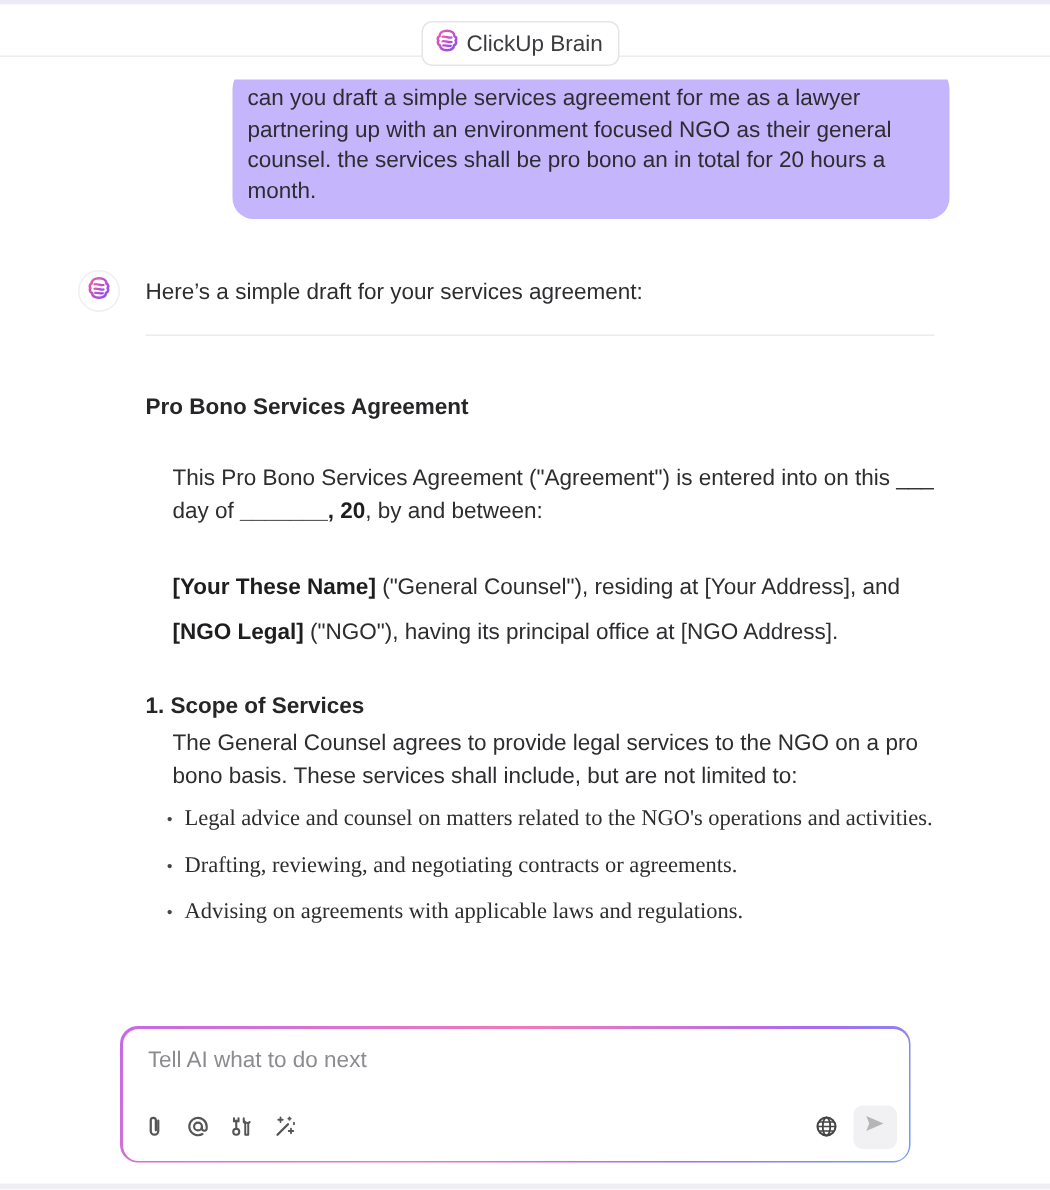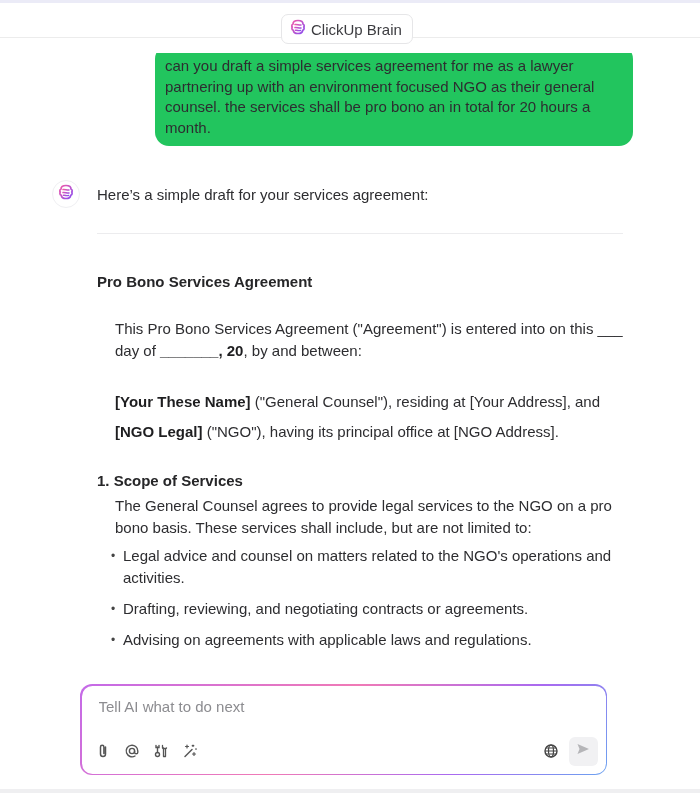--- a/index.html
+++ b/index.html
@@ -6,35 +6,35 @@
   html, body { width: 700px; height: 793px; overflow: hidden; background: #ffffff; }
   body { font-family: "Liberation Sans", sans-serif; color: #2a2a2e; position: relative; }
 
   .top-strip { position: absolute; left: 0; top: 0; width: 700px; height: 3px; background: #ebebf7; }
   .header { position: absolute; left: 0; top: 3px; width: 700px; height: 35px; background: #fff; border-bottom: 1px solid #ececec; }
   .brand-pill { position: absolute; left: 281px; top: 11px; height: 30px; padding: 0 10px 0 8px; border: 1px solid #e6e6e8; border-radius: 7px; display: flex; align-items: center; gap: 5px; background: #fff; }
   .brand-pill .label { font-size: 15px; color: #3c3c40; }
 
   .content { position: absolute; left: 0; top: 53px; width: 700px; height: 630px; overflow: hidden; }
 
-  .user-bubble { position: absolute; left: 155px; top: -8px; width: 478px; height: 101px; background: #22c55e; border-radius: 14px; padding: 11px 10px 0 10px; }
+  .user-bubble { position: absolute; left: 155px; top: -8px; width: 478px; height: 101px; background: #c4b5fd; border-radius: 14px; padding: 11px 10px 0 10px; }
   .user-bubble p { font-size: 15px; line-height: 20.5px; color: #2d2d30; }
 
   .ai-avatar { position: absolute; left: 52px; top: 127px; width: 28px; height: 28px; border: 1px solid #efeff2; border-radius: 50%; background: #fff; display: flex; align-items: center; justify-content: center; }
 
   .ai-body { position: absolute; left: 97px; top: 132px; width: 526px; }
-  .ai-intro { font-size: 15px; line-height: 20px; color: #2d2d30; padding-bottom: 28px; border-bottom: 1px solid #ececee; }
+  .ai-intro { font-size: 15px; line-height: 20px; color: #2d2d30; padding-bottom: 18px; border-bottom: 1px solid #ececee; }
   .doc-title { margin-top: 39px; font-size: 15px; font-weight: bold; color: #262628; }
   .para { font-size: 15px; line-height: 22px; color: #2d2d30; margin-left: 18px; }
   .p-intro { margin-top: 28px; }
   .p-party1 { margin-top: 29px; }
   .p-party2 { margin-top: 8px; }
   .sec-head { margin-top: 29px; font-size: 15px; font-weight: bold; color: #262628; }
   .p-scope { margin-top: 6px; }
-  ul.bullets { list-style: none; margin-top: 6px; }
+  ul.bullets { list-style: none; margin-top: 6px; font-family: Liberation Serif, serif; }
   ul.bullets li { position: relative; padding-left: 26px; font-size: 15px; line-height: 22px; color: #2d2d30; margin-bottom: 9px; }
   ul.bullets li::before { content: "•"; position: absolute; left: 14px; top: 0; font-size: 12px; color: #444; }
   b { font-weight: bold; color: #1e1e20; }
 
   .composer-wrap { position: absolute; left: 80px; top: 684px; width: 527px; height: 91px; border-radius: 12px; padding: 1.5px;
     background: linear-gradient(135deg, #c46ae8 0%, #f07ab6 45%, #a96af0 75%, #6ba2f0 100%); }
   .composer { width: 100%; height: 100%; background: #fff; border-radius: 10.5px; position: relative; }
   .composer input { position: absolute; left: 17px; top: 12px; width: 480px; border: none; outline: none; font-family: "Liberation Sans", sans-serif; font-size: 15px; color: #333; background: transparent; }
   .composer input::placeholder { color: #8c8c90; }
   .tool { position: absolute; top: 56px; width: 18px; height: 18px; display: flex; align-items: center; justify-content: center; cursor: pointer; }

